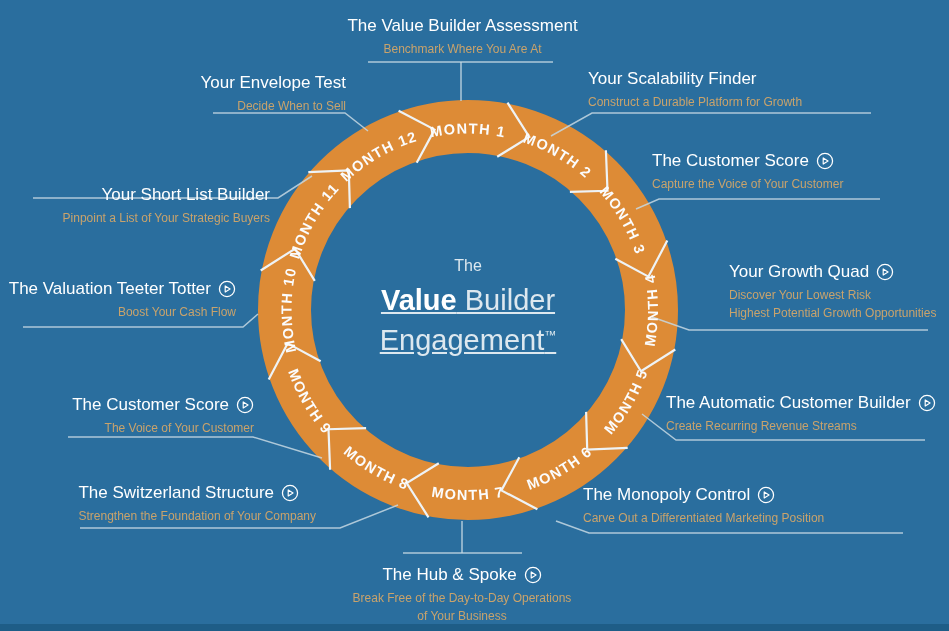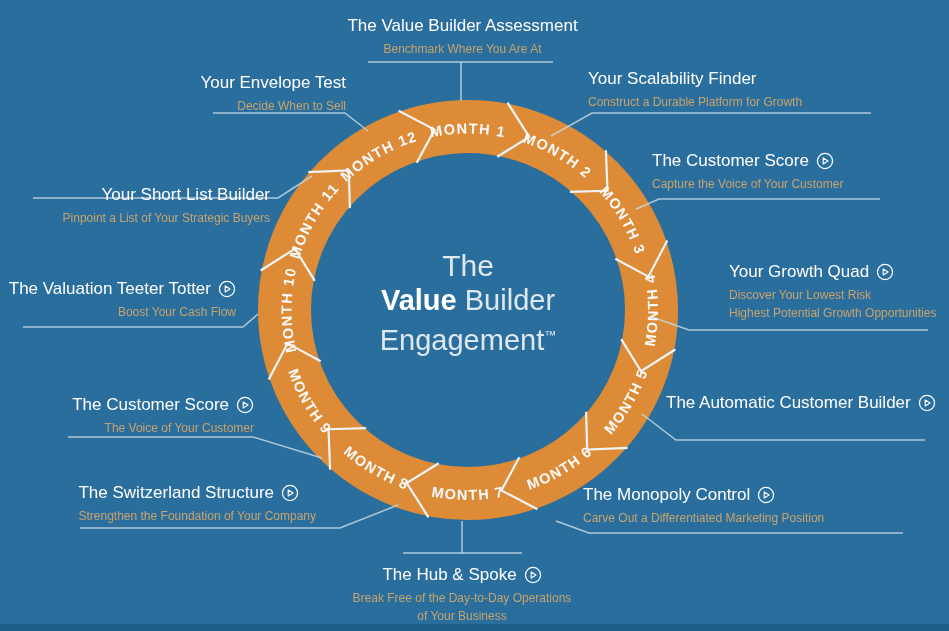--- a/index.html
+++ b/index.html
@@ -11,22 +11,22 @@
   .conn{fill:none;stroke:#C6D8E3;stroke-width:1.5px;opacity:.85;}
   .chev{fill:none;stroke:#EEF3F6;stroke-width:2.2px;}
   .mtxt{fill:#FBFCFD;font-size:14.5px;font-weight:700;letter-spacing:1.3px;
         font-family:"Liberation Sans","DejaVu Sans",sans-serif;}
   .label{position:absolute;z-index:2;}
   .label .t{font-size:17px;color:#FFFFFF;line-height:21px;white-space:nowrap;}
   .label .s{font-size:12px;color:#C9A36C;line-height:18px;white-space:nowrap;margin-top:4px;}
   .play{width:18px;height:18px;vertical-align:-4px;margin-left:7px;}
   .center-text{position:absolute;left:318px;top:248px;width:300px;text-align:center;
                z-index:2;color:#DDE8EF;}
-  .center-text .l1{font-size:30px;line-height:35px;font-weight:400;}
-  .center-text .l2,.center-text .l3{font-size:29px;line-height:35px;font-weight:400;}
+  .center-text .l1{font-size:16px;line-height:35px;font-weight:400;}
+  .center-text .l2,.center-text .l3{font-size:29px;line-height:35px;font-weight:400;text-decoration:underline;}
   .center-text .bold{font-weight:700;color:#FFFFFF;}
   .center-text sup{font-size:12px;}
 </style>
 </head>
 <body>
 
 <div class="stage">
 
   <svg id="diagram" width="949" height="631" viewBox="0 0 949 631">
     <circle id="ringCircle" cx="468" cy="310" r="183.5"></circle>
@@ -143,20 +143,21 @@
           <path d="M8 6.6 L13.4 10 L8 13.4 Z" fill="none" stroke="#fff" stroke-width="1.3" stroke-linejoin="round"></path>
         </svg></div>
     <div class="s">The Voice of Your Customer</div>
   </div>
 
   <div class="label" style="left:666px;top:392px;">
     <div class="t"><span>The Automatic Customer Builder</span><svg class="play" viewBox="0 0 20 20">
           <circle cx="10" cy="10" r="8.4" fill="none" stroke="#fff" stroke-width="1.4"></circle>
           <path d="M8 6.6 L13.4 10 L8 13.4 Z" fill="none" stroke="#fff" stroke-width="1.3" stroke-linejoin="round"></path>
         </svg></div>
+    <div class="s">Create Recurring Revenue Streams</div>
   </div>
 
   <div class="label" style="right:633px;top:482px;text-align:left;">
     <div class="t"><span>The Switzerland Structure</span><svg class="play" viewBox="0 0 20 20">
           <circle cx="10" cy="10" r="8.4" fill="none" stroke="#fff" stroke-width="1.4"></circle>
           <path d="M8 6.6 L13.4 10 L8 13.4 Z" fill="none" stroke="#fff" stroke-width="1.3" stroke-linejoin="round"></path>
         </svg></div>
     <div class="s">Strengthen the Foundation of Your Company</div>
   </div>
 

